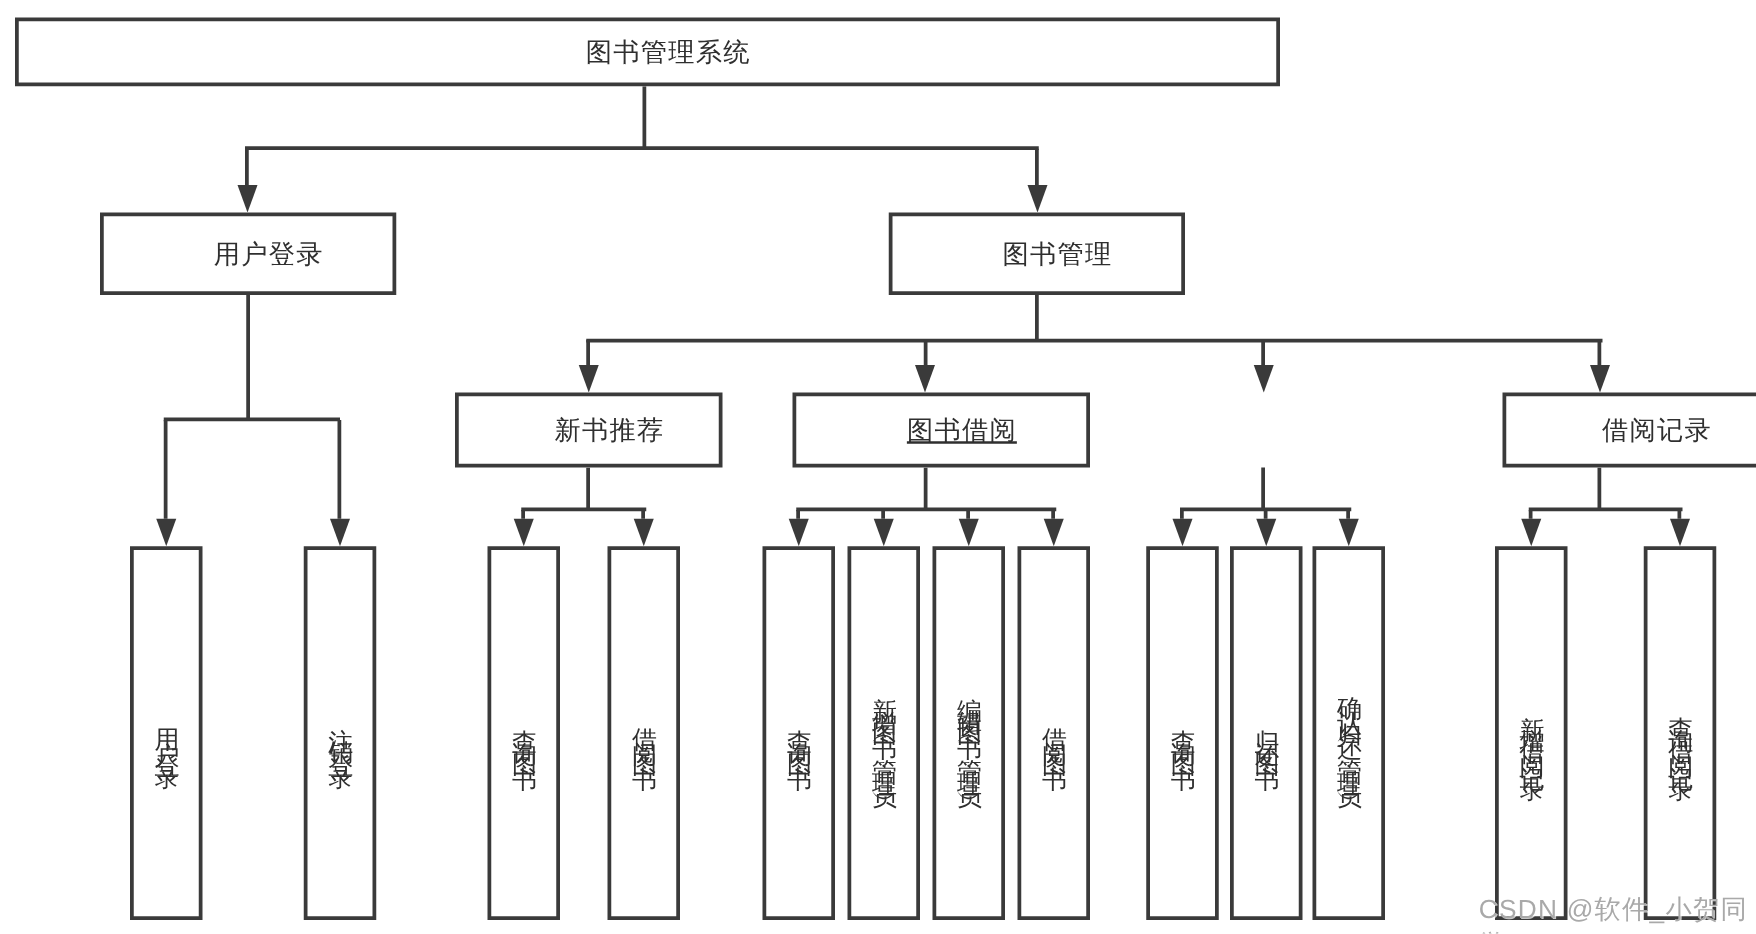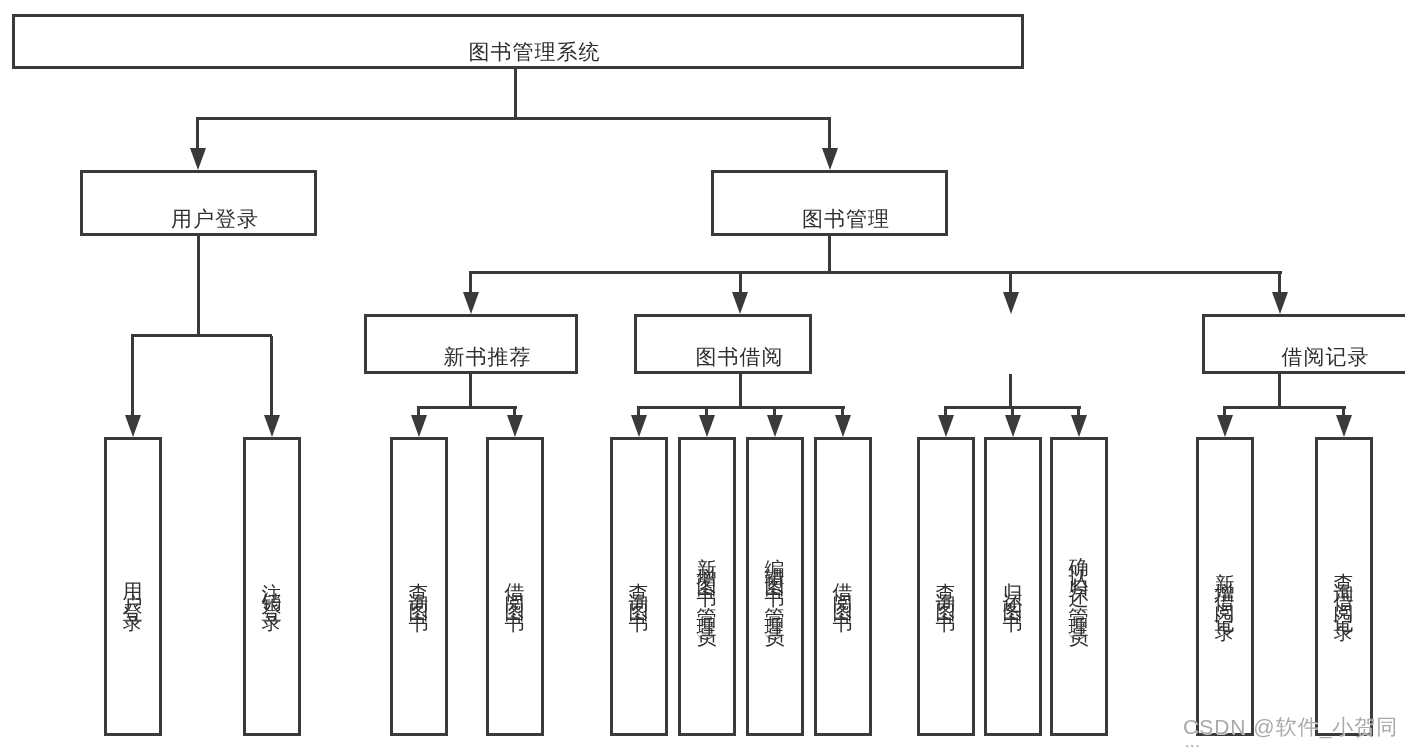--- a/index.html
+++ b/index.html
@@ -19,21 +19,21 @@
     background: var(--background);
     overflow: hidden;
   }
 
   
   .node {
     position: absolute;
     border: 3px solid var(--line);
     background: #fff;
     display: flex;
-    align-items: flex-end;
+    align-items: center;
     justify-content: center;
     color: var(--text);
     font-size: 21px;
     letter-spacing: 1px;
     padding-left: 33px;
   }
   .leaf {
     position: absolute;
     top: 437px;
     width: 58px;
@@ -147,21 +147,21 @@
   <div class="node" style="left:80px; top:170px; width:237px; height:66px;">
     <span>用户登录</span>
   </div>
   <div class="node" style="left:364px; top:314px; width:214px; height:60px;">
     <span>新书推荐</span>
   </div>
 
   <div class="node" style="left:711px; top:170px; width:237px; height:66px;">
     <span>图书管理</span>
   </div>
-  <div class="node" style="left:634px; top:314px; width:178px; height:60px;">
+  <div class="node" style="left:634px; top:314px; width:238px; height:60px;text-decoration:underline;">
     <span>图书借阅</span>
   </div>
   <div class="node" style="left:1158px; top:314px; width:214px; height:60px;margin-left:44px;">
     <span>借阅记录</span>
   </div>
 
   <div class="leaf" style="left:104px;">
     <span class="vtext">用户登录</span>
   </div>
   <div class="leaf" style="left:243px;">

